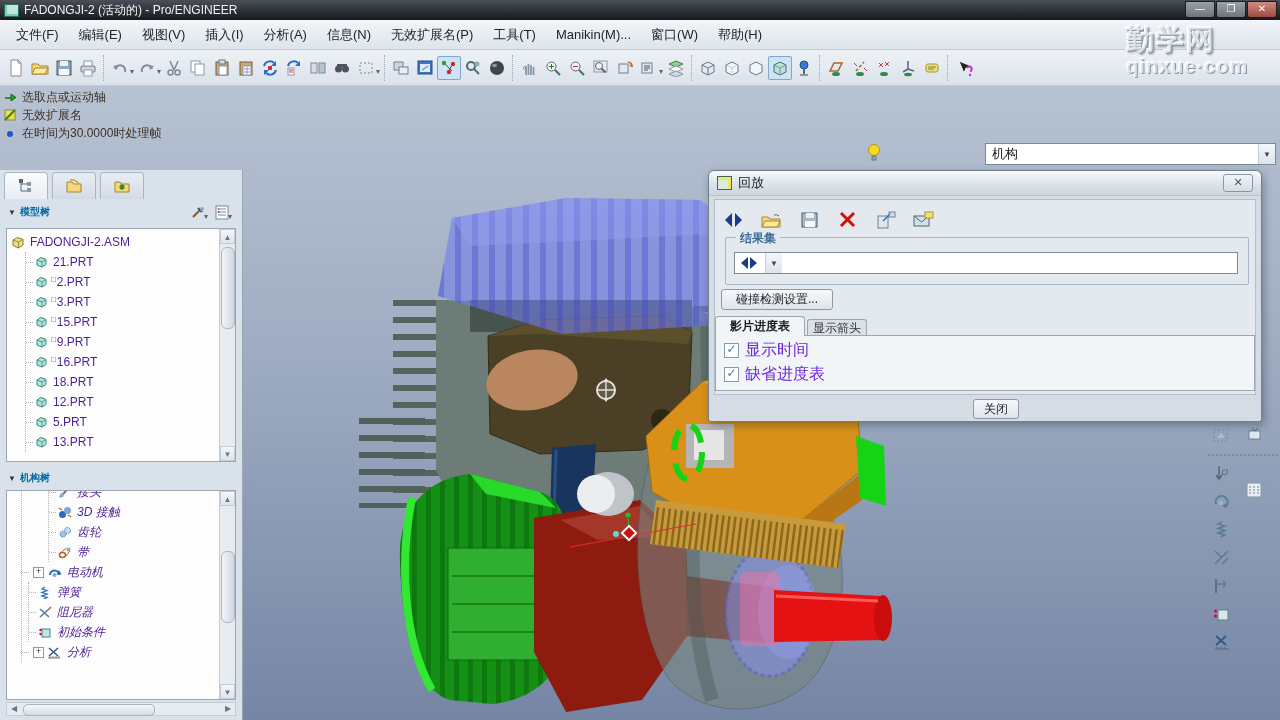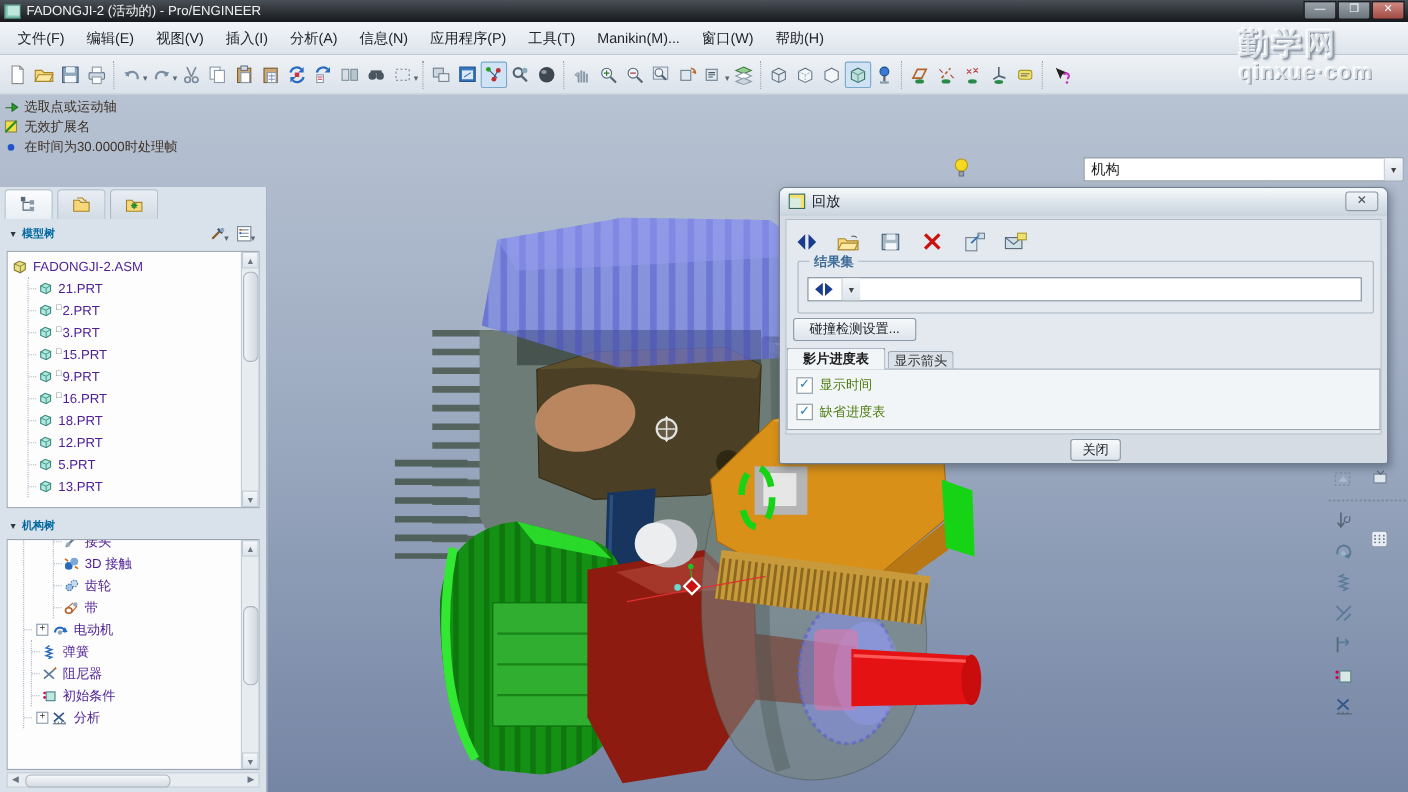--- a/index.html
+++ b/index.html
@@ -92,21 +92,21 @@
   .btn{border:1px solid #8a99a8;border-radius:3px;background:linear-gradient(180deg,#f6f9fb,#dde4eb);
     font-size:12px;color:#20242a;display:flex;align-items:center;justify-content:center;box-sizing:border-box;}
   .collision{position:absolute;left:12px;top:118px;width:112px;height:21px;}
   .tab{position:absolute;border:1px solid #9aa6b2;border-bottom:none;border-radius:3px 3px 0 0;
     display:flex;align-items:center;justify-content:center;font-size:12px;box-sizing:border-box;}
   .tab.active{left:6px;top:145px;width:90px;height:20px;background:#f2f5f8;font-weight:bold;z-index:2;}
   .tab.inactive{left:98px;top:148px;width:60px;height:17px;background:#d9e0e8;color:#333;}
   .tabpanel{position:absolute;left:6px;top:164px;width:540px;height:56px;background:#f2f5f8;border:1px solid #9aa6b2;box-sizing:border-box;z-index:1;}
   .cbrow{display:flex;align-items:center;height:20px;margin:4px 0 0 8px;}
   .cb{width:13px;height:13px;background:#fff;border:1px solid #8a99a8;color:#2b7bb9;font-size:12px;line-height:11px;text-align:center;margin-right:6px;}
-  .cblbl{font-size:12px;color:#4d7c0f;}
+  .cblbl{font-size:16px;color:#6d28d9;}
   .dlg-close{position:absolute;left:264px;top:228px;width:46px;height:20px;}
   
   .rtool{position:absolute;left:1206px;top:424px;width:74px;height:250px;z-index:2;}
   .rti{position:absolute;width:24px;height:24px;display:flex;align-items:center;justify-content:center;}
   .rsep{position:absolute;left:2px;top:30px;width:70px;border-top:2px dotted #7a8a9a;}
   
   .watermark{position:absolute;left:1126px;top:26px;width:154px;z-index:10;text-align:left;line-height:1;pointer-events:none;}
   .wm1{font-size:28px;font-weight:bold;color:rgba(238,242,246,.78);
     text-shadow:1px 1px 0 #8b97a5,-1px -1px 0 #ffffff,2px 2px 2px rgba(70,80,95,.5);letter-spacing:2px;}
   .wm2{font-size:20px;font-weight:bold;color:rgba(238,242,246,.78);
@@ -236,21 +236,21 @@
     </span>
   </div>
 
   <div class="menubar">
     <span class="mi">文件(F)</span>
     <span class="mi">编辑(E)</span>
     <span class="mi">视图(V)</span>
     <span class="mi">插入(I)</span>
     <span class="mi">分析(A)</span>
     <span class="mi">信息(N)</span>
-    <span class="mi">应用程序(P)</span>
+    <span class="mi">无效扩展名(P)</span>
     <span class="mi">工具(T)</span>
     <span class="mi">Manikin(M)...</span>
     <span class="mi">窗口(W)</span>
     <span class="mi">帮助(H)</span>
   </div>
 
   <div class="toolbar">
     <span class="tgroup">
       <span class="ti">
           <svg width="18" height="18">
@@ -703,21 +703,21 @@
         <span class="arr" style="bottom:0">▼</span>
       </div>
     </div>
 
     <div class="treehdr" style="top:296px;">
       <span class="tri">▼</span>
       <span class="cap">机构树</span>
     </div>
 
     <div class="treebox" style="top:320px;height:210px;">
-      <div style="padding:0 0 0 4px;">
+      <div style="padding:0 0 0 4px;font-style:italic;">
         <div class="kids" style="margin-left:10px;">
           <div class="kids" style="margin-left:26px;">
             <div class="trow" style="margin-top:-9px;">
                 <svg width="14" height="13">
                   <path d="M2 11L11 2" stroke="#667788" stroke-width="2"></path>
                   <circle cx="4" cy="9" r="2" fill="#99aabb"></circle>
                 </svg>
                 <span class="lbl">接头</span>
               </div>
             <div class="trow">

